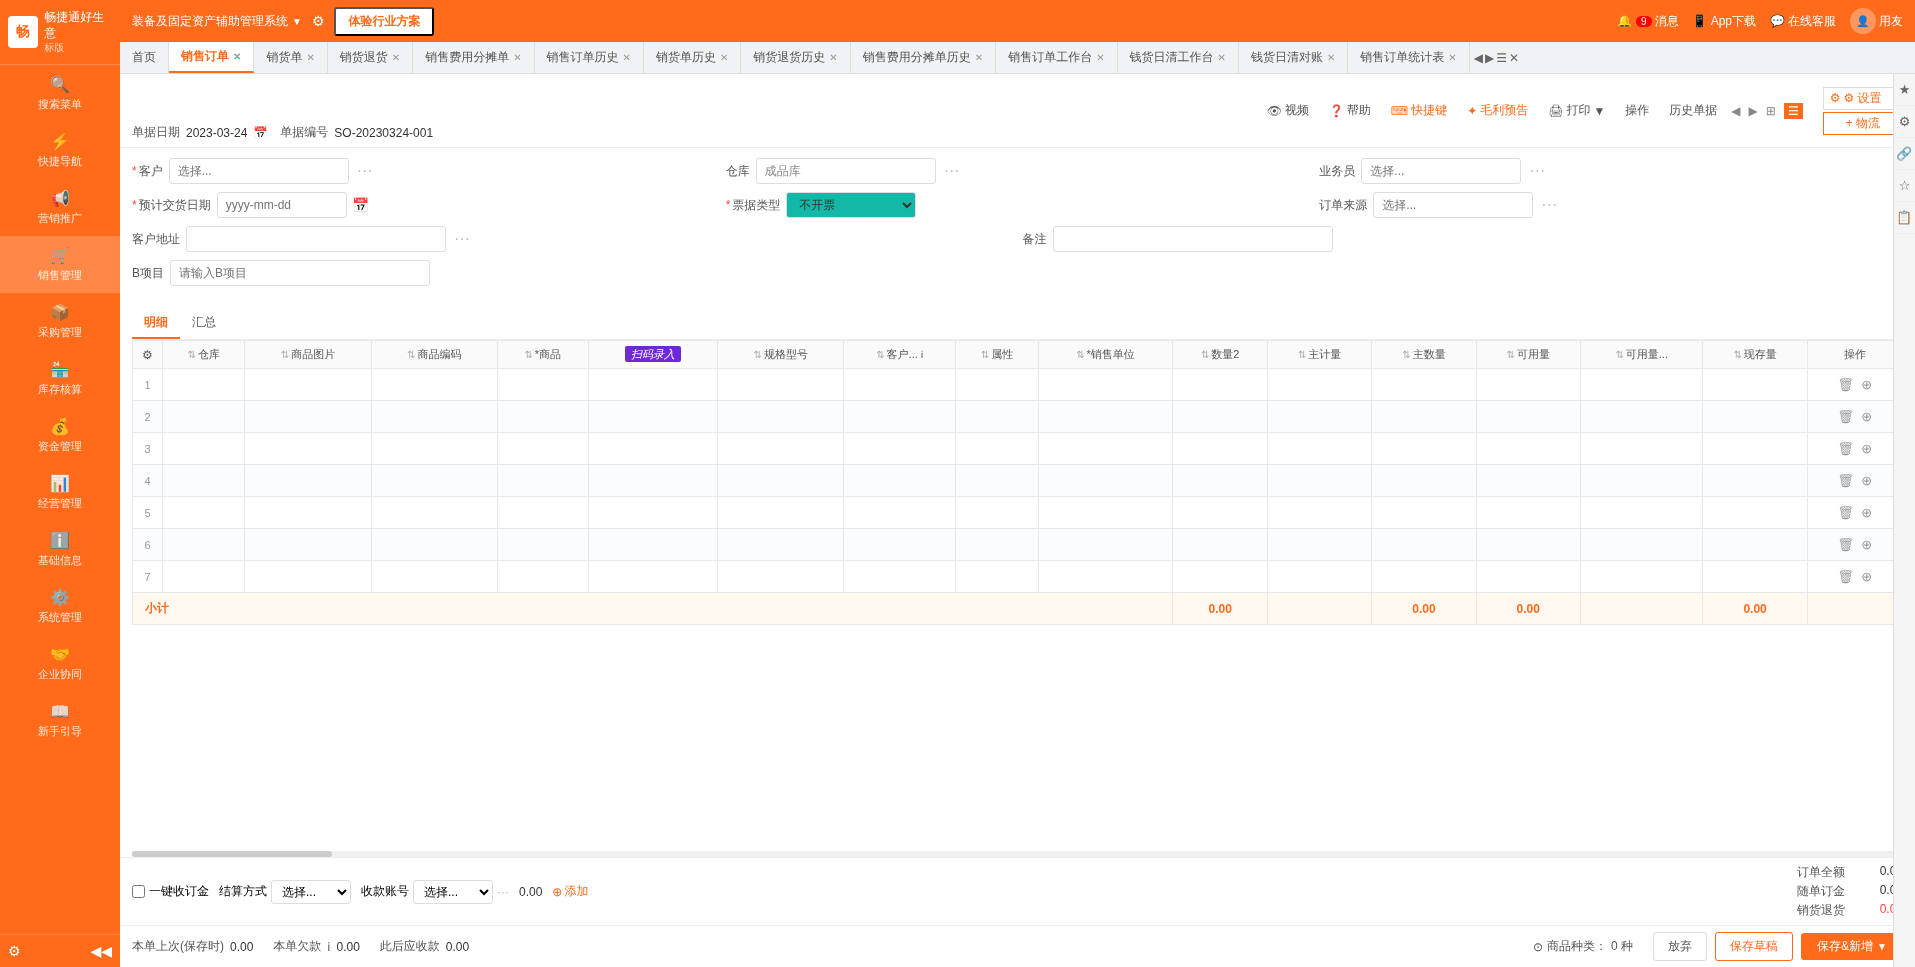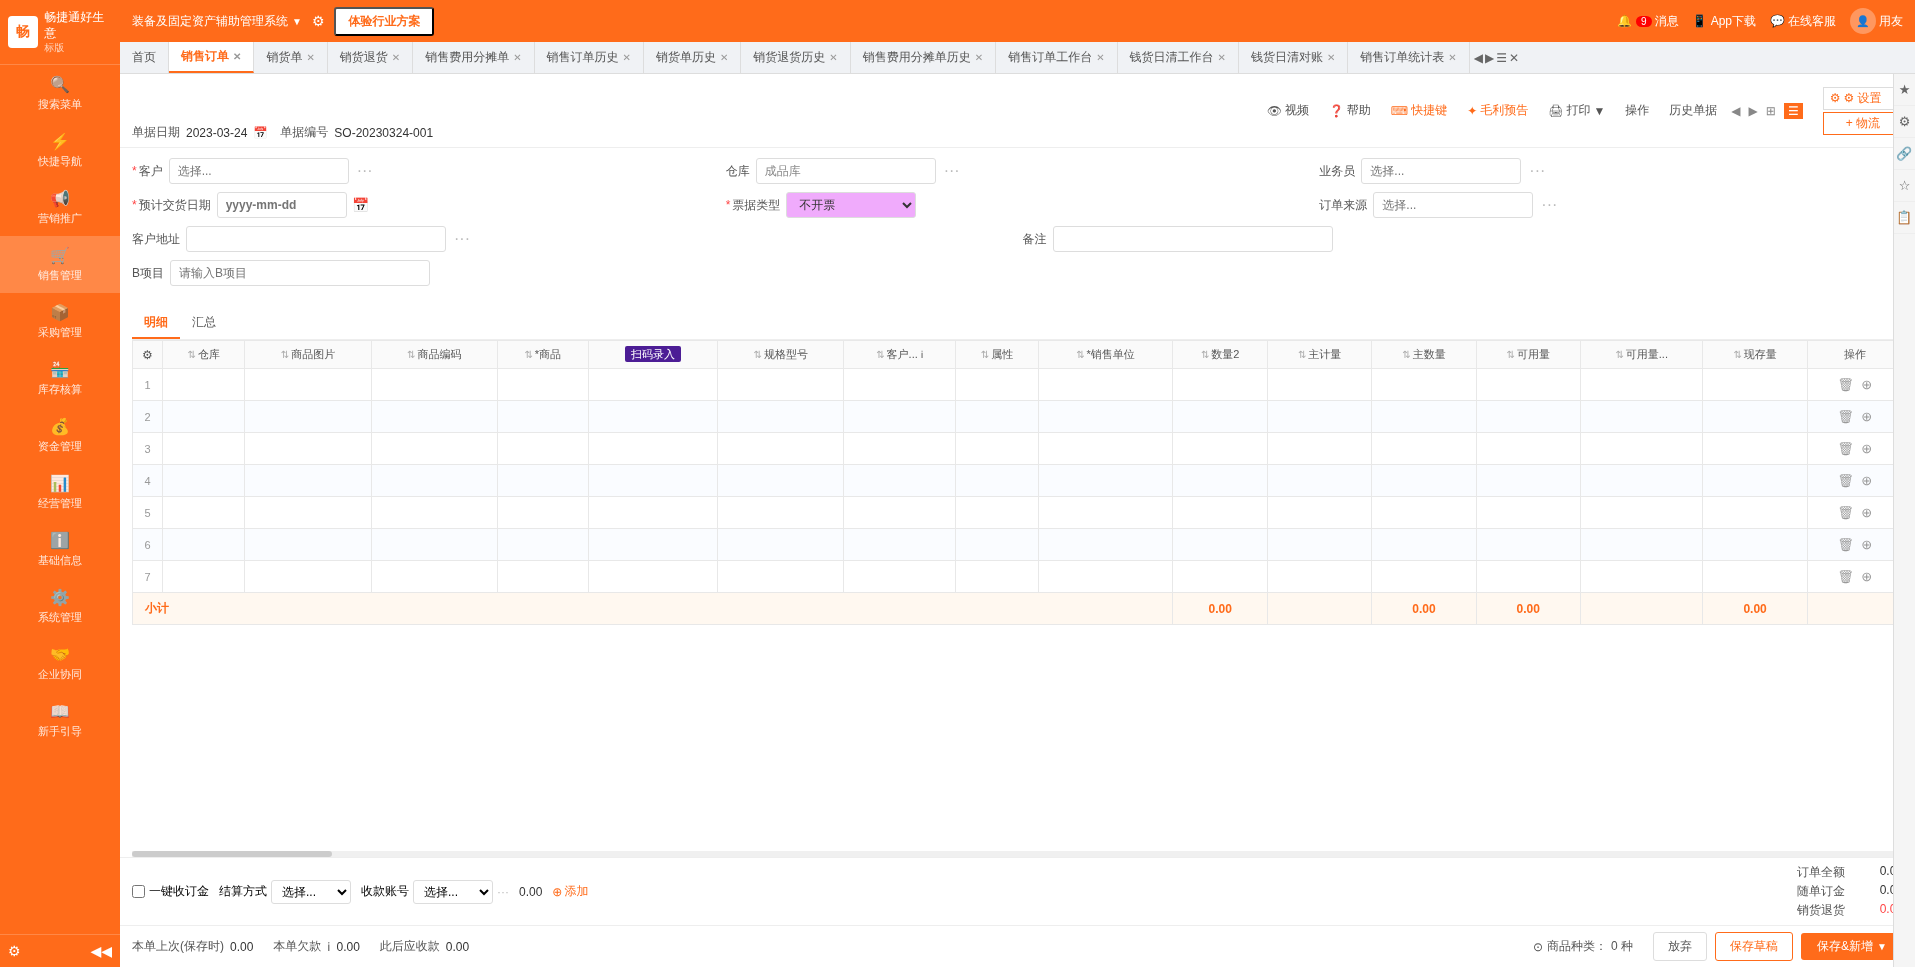--- a/index.html
+++ b/index.html
@@ -118,21 +118,21 @@
     .form-field { display: flex; align-items: center; gap: 6px; flex: 1; }
     .form-field-label { color: #555; white-space: nowrap; }
     .form-field-label.required::before { content: '*'; color: #ff4444; margin-right: 2px; }
     .form-field-input {
       flex: 1; border: 1px solid #ddd; border-radius: 3px; padding: 3px 8px;
       color: #888; height: 26px; outline: none; min-width: 80px;
     }
     .form-field-dots { color: #bbb; font-size: 16px; margin-left: 2px; cursor: pointer; }
     .form-field-select {
       flex: 1; border: 1px solid #ddd; border-radius: 3px; padding: 3px 8px;
-      color: #333; height: 26px; outline: none; background: #f0abfc;
+      color: #333; height: 26px; outline: none; background: #14b8a6;
     }
     .form-field-calendar { color: #888; cursor: pointer; font-size: 14px; }
 
     
     .inner-tabs { display: flex; align-items: center; border-bottom: 1px solid #eee; margin: 4px 12px 0; flex-shrink: 0; }
     .inner-tab {
       padding: 6px 12px; cursor: pointer; color: #555; font-size: 13px;
       border-bottom: 2px solid transparent;
     }
     .inner-tab.active { color: #ff6b1a; border-bottom-color: #ff6b1a; font-weight: bold; }
@@ -147,22 +147,22 @@
       position: sticky; top: 0; z-index: 2;
     }
     .data-table th .sort-icon { color: #aaa; font-size: 10px; margin-right: 2px; }
     .data-table td {
       border: 1px solid #e8e8e8; padding: 4px; text-align: center;
       height: 32px; color: #333;
     }
     .data-table tr:nth-child(even) td { background: #fafcff; }
     .data-table .row-num { color: #999; font-size: 11px; }
     .th-scan-btn {
-      background: #4c1d95; color: white; padding: 2px 6px;
-      border-radius: 2px; font-size: 11px; cursor: pointer;
+      background: #6d28d9; color: white; padding: 2px 6px;
+      border-radius: 2px; font-size: 11px; cursor: pointer; font-style: italic;
     }
     .action-icon { font-size: 13px; color: #999; cursor: pointer; margin: 0 2px; }
 
     
     .subtotal-row td {
       background: #fff8f0 !important; font-weight: bold; color: #ff6b1a;
       font-size: 12px;
     }
     .subtotal-label { color: #ff6b1a; font-weight: bold; }
 
@@ -460,21 +460,21 @@
           </div>
           <div class="form-field">
             <span class="form-field-label">业务员</span>
             <input class="form-field-input" type="text" placeholder="选择..." style="max-width: 160px;">
             <span class="form-field-dots">···</span>
           </div>
         </div>
         <div class="form-row">
           <div class="form-field">
             <span class="form-field-label required">预计交货日期</span>
-            <input class="form-field-input" type="text" placeholder="yyyy-mm-dd" style="max-width: 130px; font-weight: bold;">
+            <input class="form-field-input" type="text" placeholder="yyyy-mm-dd" style="max-width: 130px;">
             <span class="form-field-calendar">📅</span>
           </div>
           <div class="form-field">
             <span class="form-field-label required">票据类型</span>
             <select class="form-field-select" style="max-width:130px;">
               <option>不开票</option>
               <option>增值税普票</option>
               <option>增值税专票</option>
             </select>
           </div>

